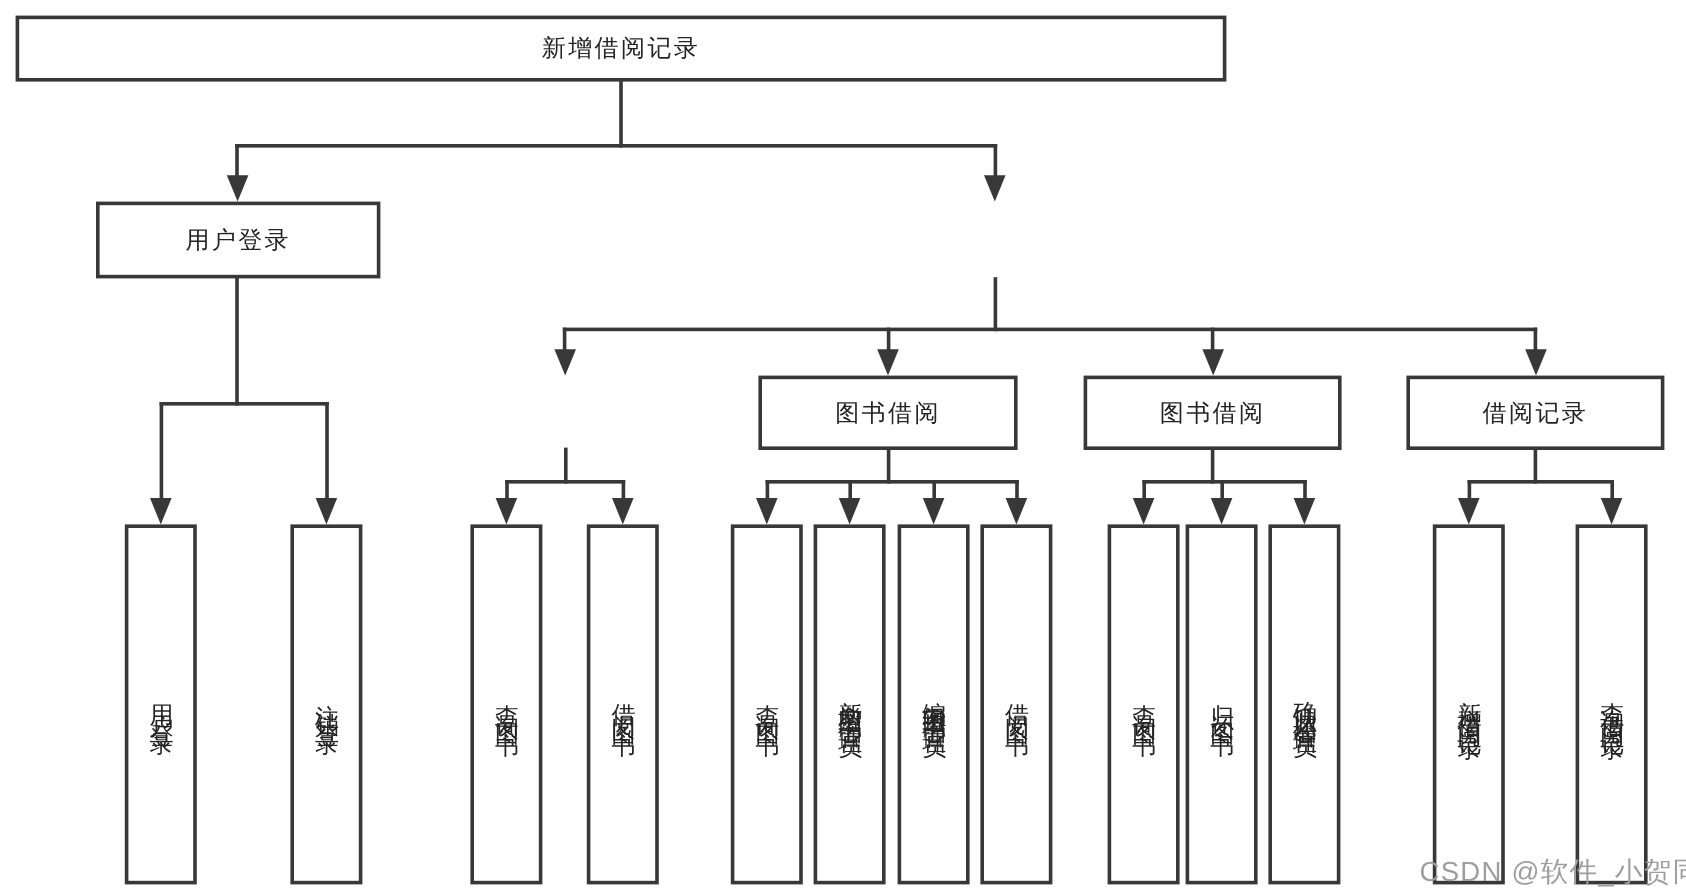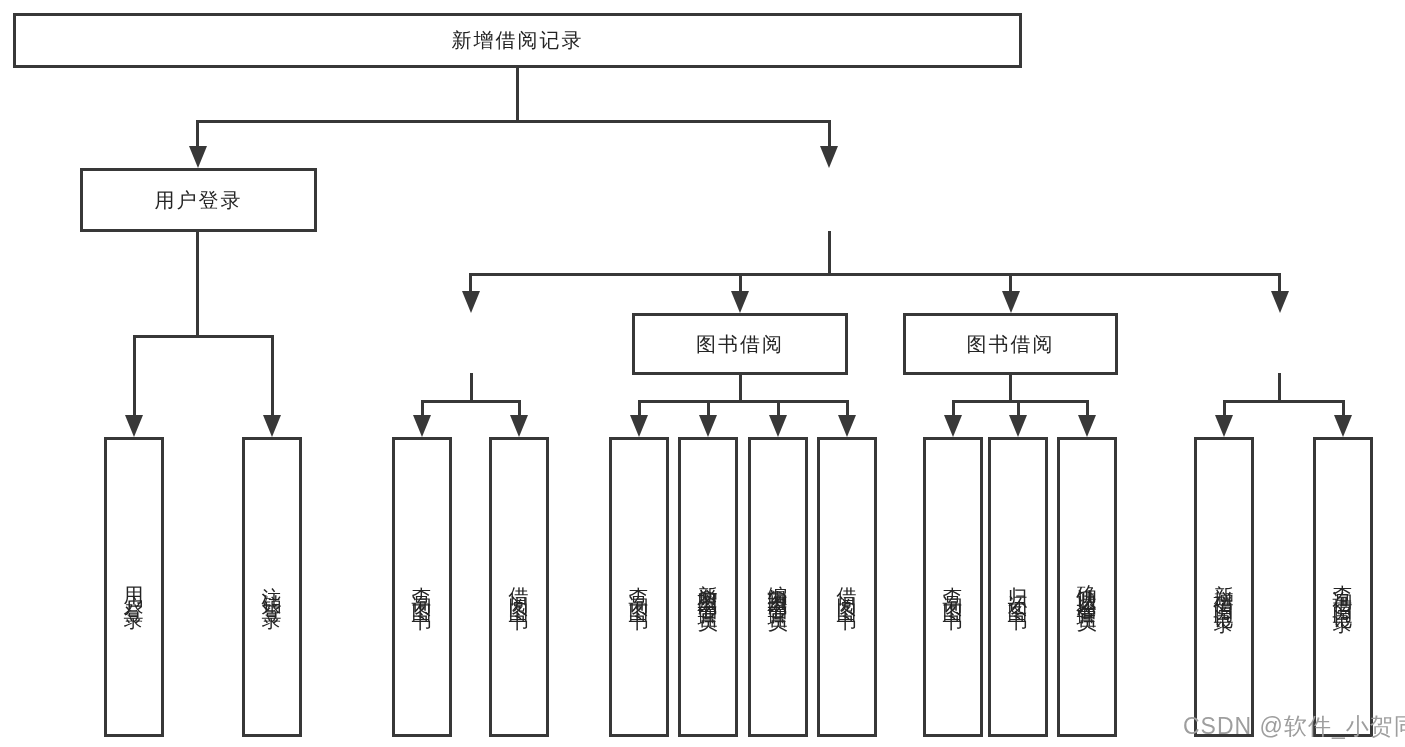--- a/index.html
+++ b/index.html
@@ -92,20 +92,23 @@
   <div class="arrow" style="left:731px;top:291px;"></div>
   <div class="arrow" style="left:1001.5px;top:291px;"></div>
   <div class="arrow" style="left:1270.5px;top:291px;"></div>
 
   <div class="box" style="left:632px;top:313px;width:216px;height:62px;">
     <span class="hlabel">图书借阅</span>
   </div>
   <div class="box" style="left:903px;top:313px;width:215px;height:62px;">
     <span class="hlabel">图书借阅</span>
   </div>
+  <div class="box" style="left:1172px;top:313px;width:215px;height:62px;">
+    <span class="hlabel">借阅记录</span>
+  </div>
 
   <div class="line vline" style="left:470px;top:373px;height:30px;"></div>
   <div class="line vline" style="left:738.5px;top:373px;height:30px;"></div>
   <div class="line vline" style="left:1009px;top:373px;height:30px;"></div>
   <div class="line vline" style="left:1278px;top:373px;height:30px;"></div>
 
   <div class="line hline" style="left:420.5px;top:400px;width:100px;"></div>
   <div class="line hline" style="left:637.5px;top:400px;width:211px;"></div>
   <div class="line hline" style="left:951.5px;top:400px;width:137px;"></div>
   <div class="line hline" style="left:1222.5px;top:400px;width:122px;"></div>

